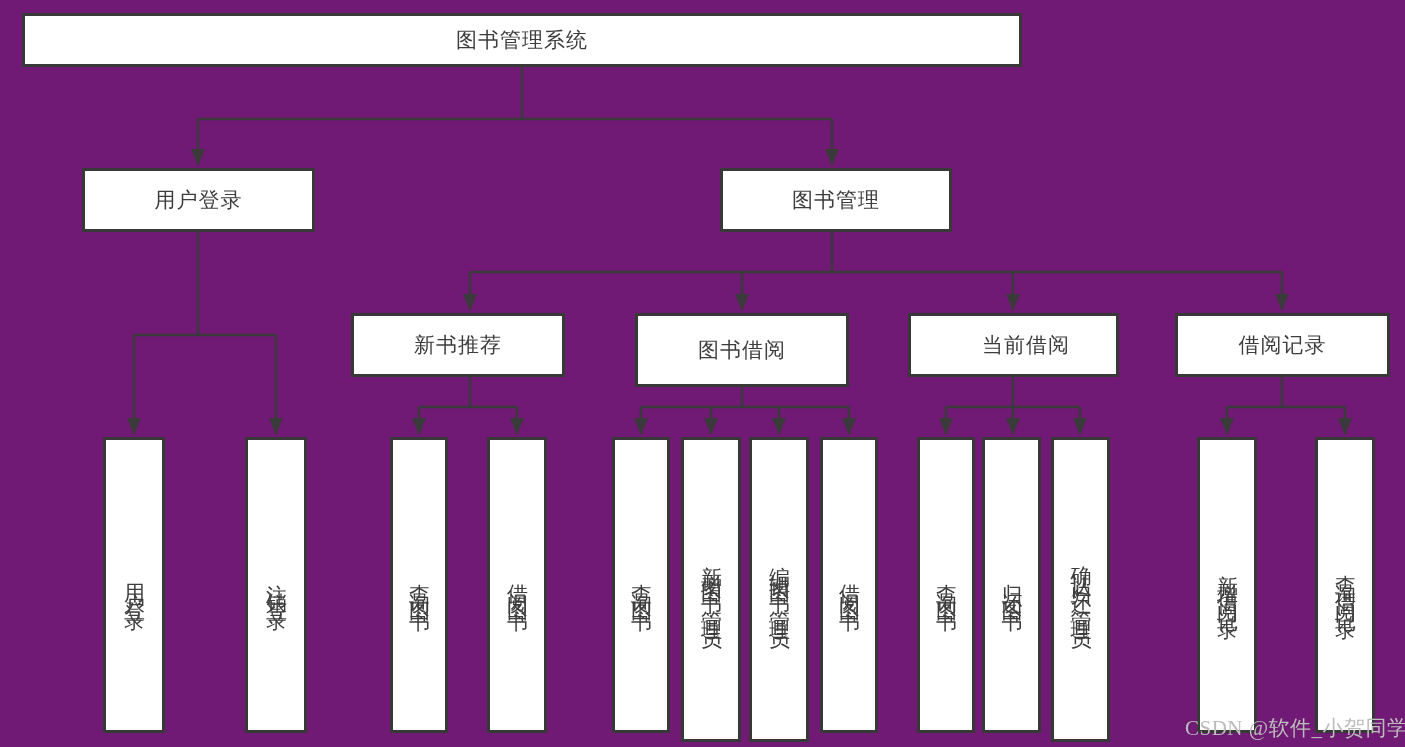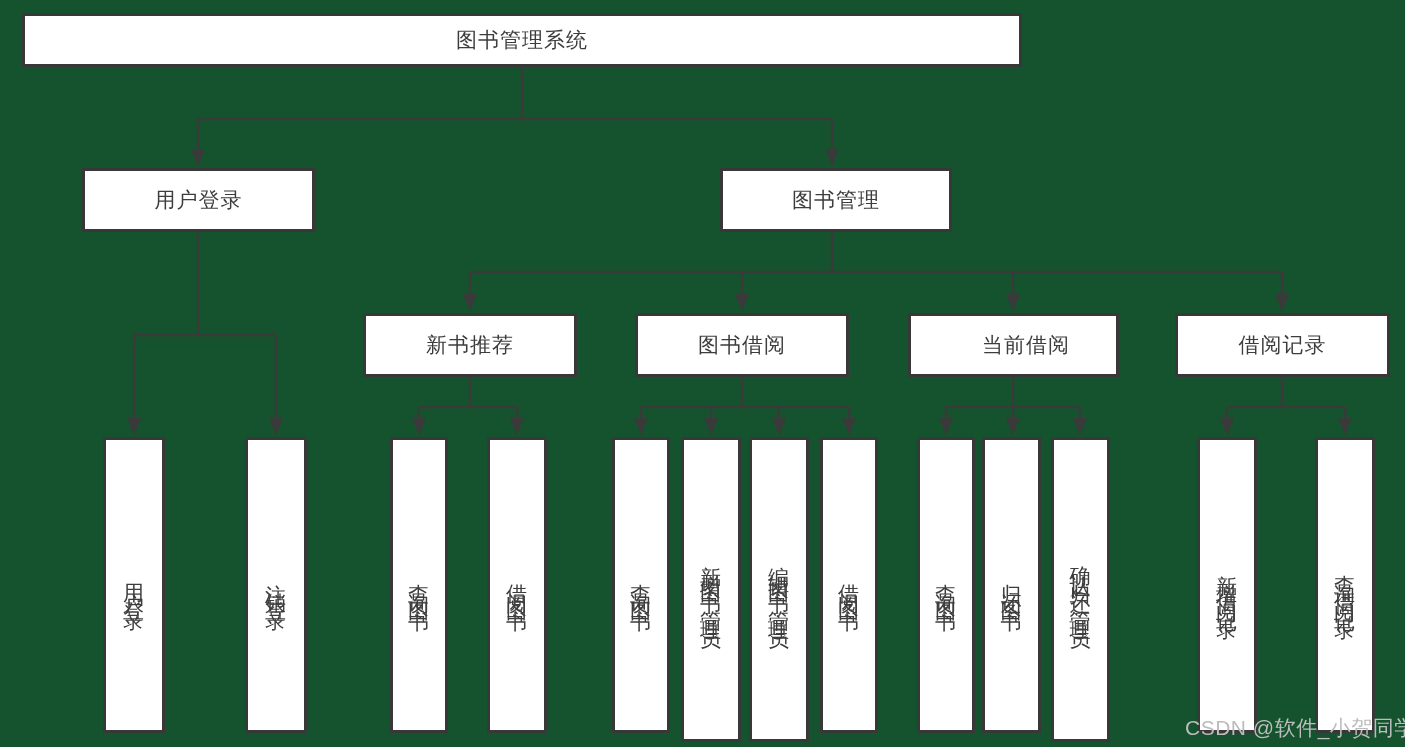--- a/index.html
+++ b/index.html
@@ -1,20 +1,20 @@
 <!DOCTYPE html>
 <html><head>
 <meta charset="utf-8">
 <style>
   html,body{margin:0;padding:0;background:#ffffff;}
   .stage{
     position:relative;
     width:1405px;height:747px;
-    background:#14532d;
-    font-family:Liberation Sans, sans-serif;
+    background:#701a75;
+    font-family:Liberation Serif, serif;
     color:#3d3d3d;
     overflow:hidden;
   }
   .lines{position:absolute;left:0;top:0;width:1405px;height:747px;z-index:1;}
   .node{
     position:absolute;
     box-sizing:border-box;
     background:#ffffff;
     border:3px solid #383838;
     z-index:2;
@@ -94,22 +94,22 @@
       <line x1="1227" y1="407" x2="1227" y2="434" marker-end="url(#arw)"></line>
       <line x1="1345" y1="407" x2="1345" y2="434" marker-end="url(#arw)"></line>
     </g>
   </svg>
 
   <div class="node hbox" style="left:22px;top:13px;width:1000px;height:54px;">图书管理系统</div>
 
   <div class="node hbox" style="left:82px;top:168px;width:233px;height:64px;">用户登录</div>
   <div class="node hbox" style="left:720px;top:168px;width:232px;height:64px;">图书管理</div>
 
-  <div class="node hbox" style="left:363px;top:313px;width:214px;height:64px;">新书推荐</div>
-  <div class="node hbox" style="left:635px;top:313px;width:214px;height:64px;">图书借阅</div>
+  <div class="node hbox" style="left:351px;top:313px;width:214px;height:64px;">新书推荐</div>
+  <div class="node hbox" style="left:635px;top:313px;width:214px;height:74px;">图书借阅</div>
   <div class="node hbox" style="left:908px;top:313px;width:211px;height:64px;padding-left:25px;">当前借阅</div>
   <div class="node hbox" style="left:1175px;top:313px;width:215px;height:64px;">借阅记录</div>
 
   <div class="node vbox" style="left:103px;top:437px;width:62px;height:296px;">
     <span>用户登录</span>
   </div>
   <div class="node vbox" style="left:245px;top:437px;width:62px;height:296px;">
     <span>注销登录</span>
   </div>
 

